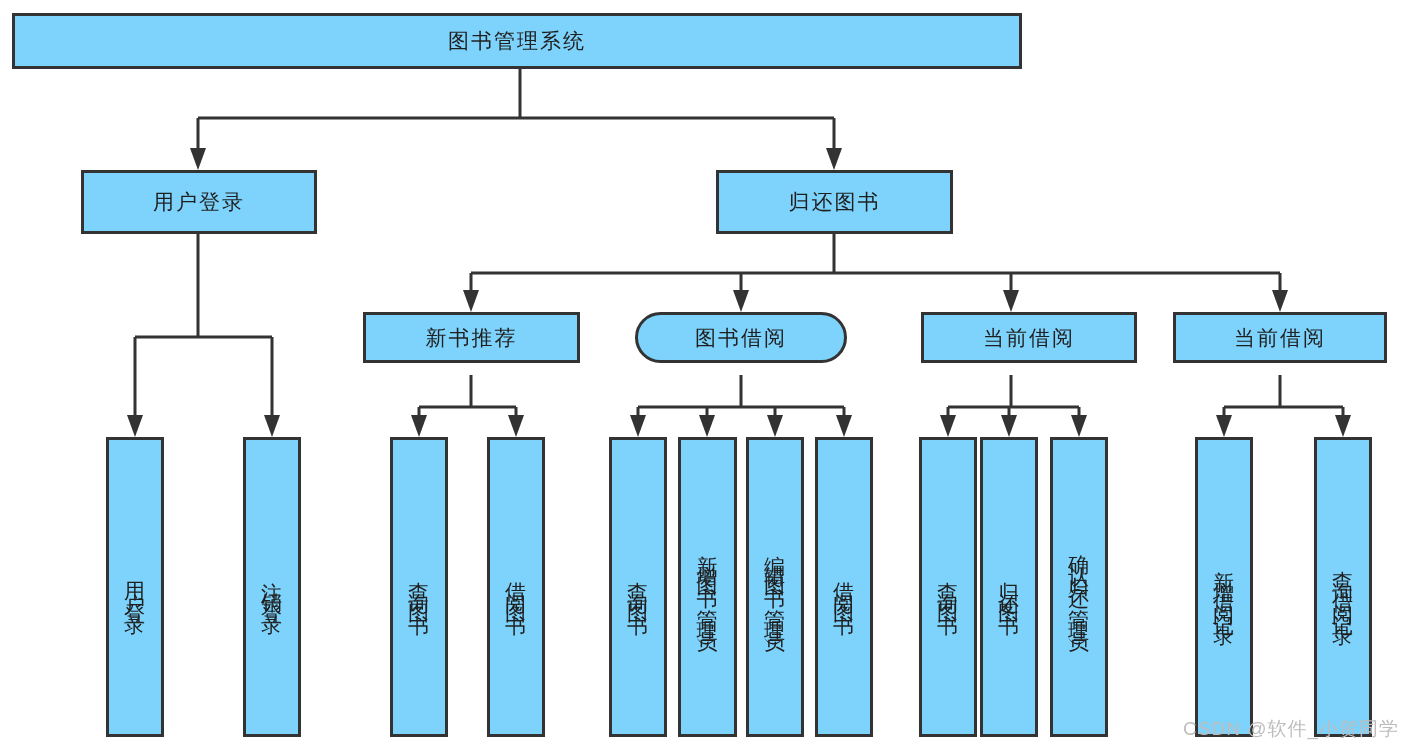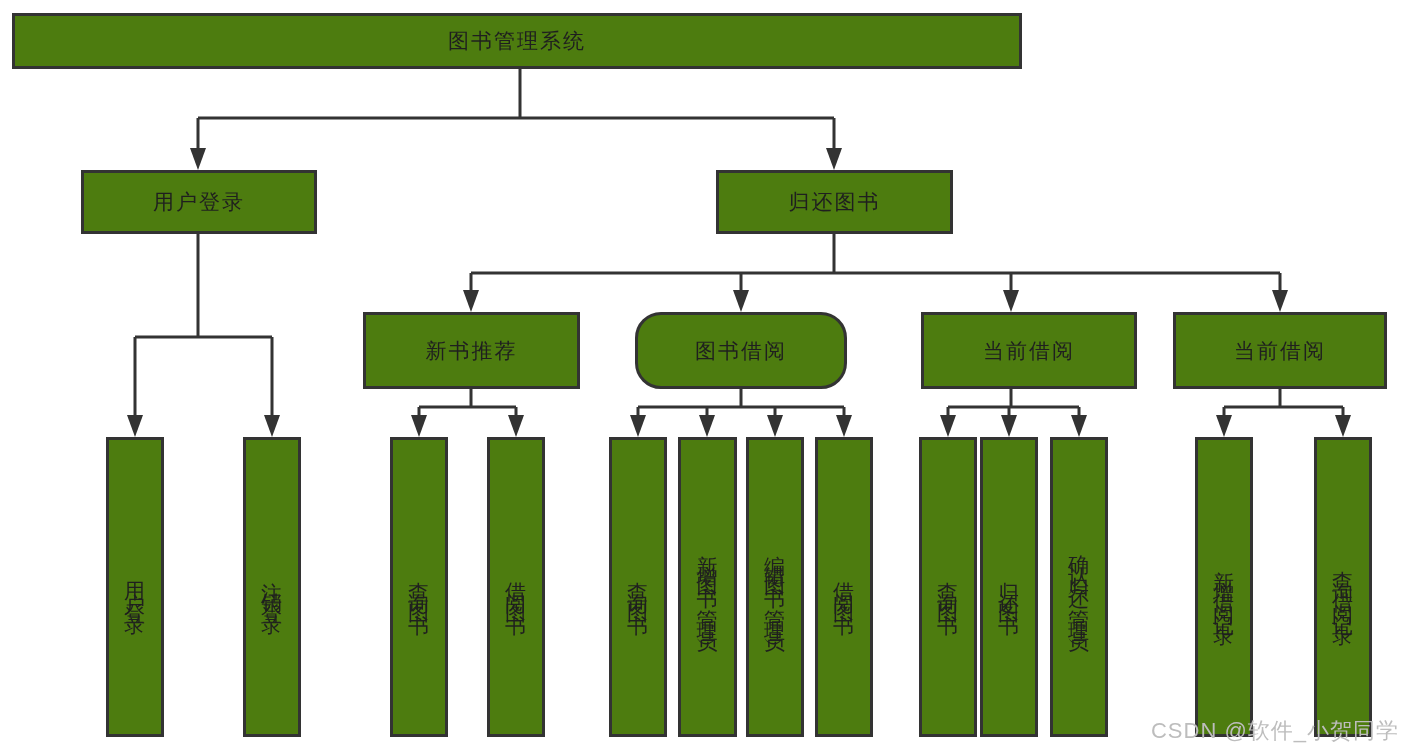--- a/index.html
+++ b/index.html
@@ -20,21 +20,21 @@
     left: 0;
     top: 0;
     width: 1405px;
     height: 747px;
     pointer-events: none;
   }
   .box {
     position: absolute;
     box-sizing: border-box;
     border: 3px solid #333333;
-    background: #4d7c0f;
+    background: #7dd3fc;
     display: flex;
     align-items: center;
     justify-content: center;
     color: #1f1f1f;
   }
   .h-box {
     font-size: 21px;
     letter-spacing: 2px;
     white-space: nowrap;
   }
@@ -50,21 +50,21 @@
     letter-spacing: 11px;
     line-height: 1;
   }
   
   .n-root   { left: 12px;   top: 13px;  width: 1010px; height: 56px; }
   
   .n-l2     { top: 170px; height: 64px; }
   .n-login  { left: 81px;   width: 236px; }
   .n-mgmt   { left: 716px;  width: 237px; }
   
-  .n-l3     { top: 312px; height: 77px; font-family: Liberation Serif, serif; }
+  .n-l3     { top: 312px; height: 51px; font-family: Liberation Serif, serif; }
   .n-newrec { left: 363px;  width: 217px; }
   .n-borrow { left: 635px;  width: 212px; border-radius: 26px; }
   .n-curr   { left: 921px;  width: 216px; justify-content: center; }
   .n-record { left: 1173px; width: 214px; }
   
   .lf-1  { left: 106px; }
   .lf-2  { left: 243px; }
   .lf-3  { left: 390px; }
   .lf-4  { left: 487px; }
   .lf-5  { left: 609px; }
@@ -73,21 +73,21 @@
   .lf-8  { left: 815px; }
   .lf-9  { left: 919px; }
   .lf-10 { left: 980px; }
   .lf-11 { left: 1050px; }
   .lf-12 { left: 1195px; }
   .lf-13 { left: 1314px; }
   .watermark {
     position: absolute;
     right: 6px;
     top: 716px;
-    font-size: 22px;
+    font-size: 19px;
     color: #bdbdbd;
     letter-spacing: 1px;
     white-space: nowrap;
   }
   svg .ln { stroke: #333333; stroke-width: 3; fill: none; }
   svg .ah { fill: #333333; stroke: none; }
 </style>
 </head>
 <body>
 

